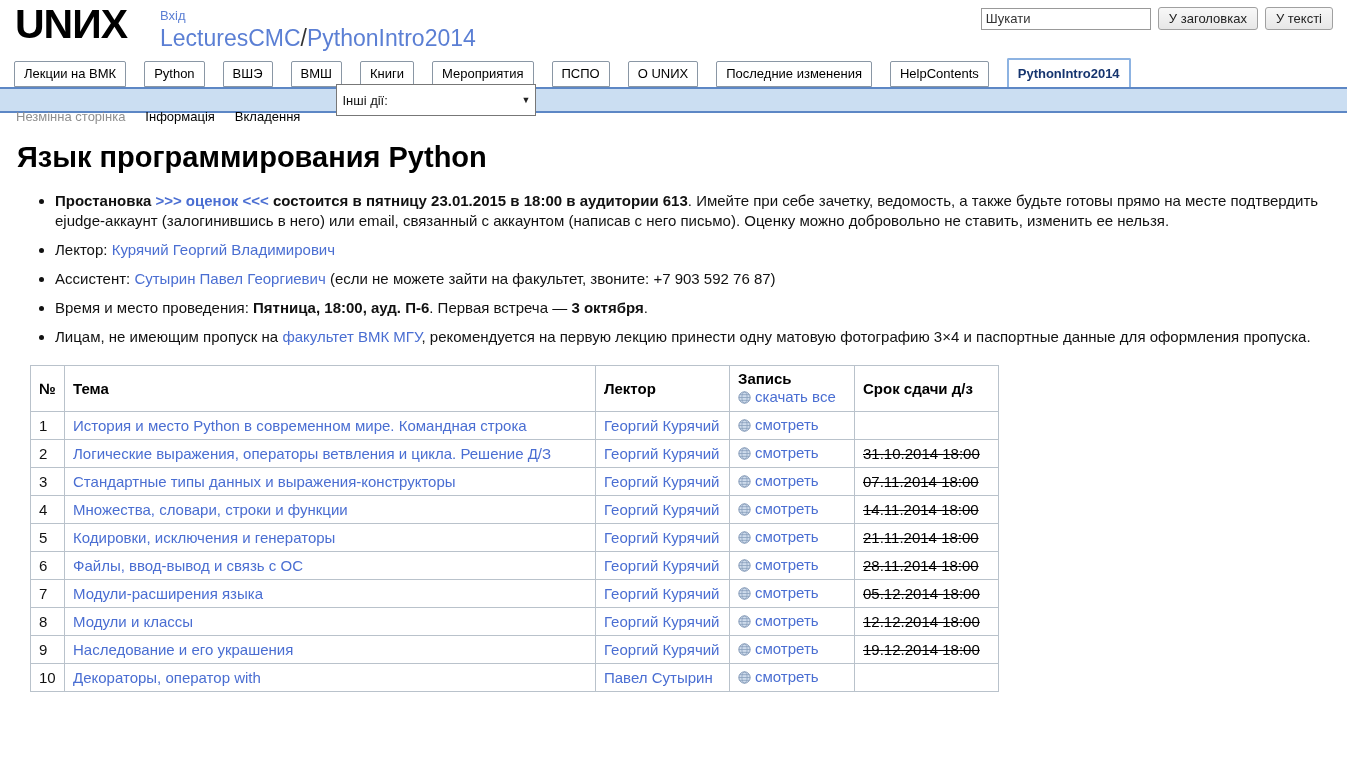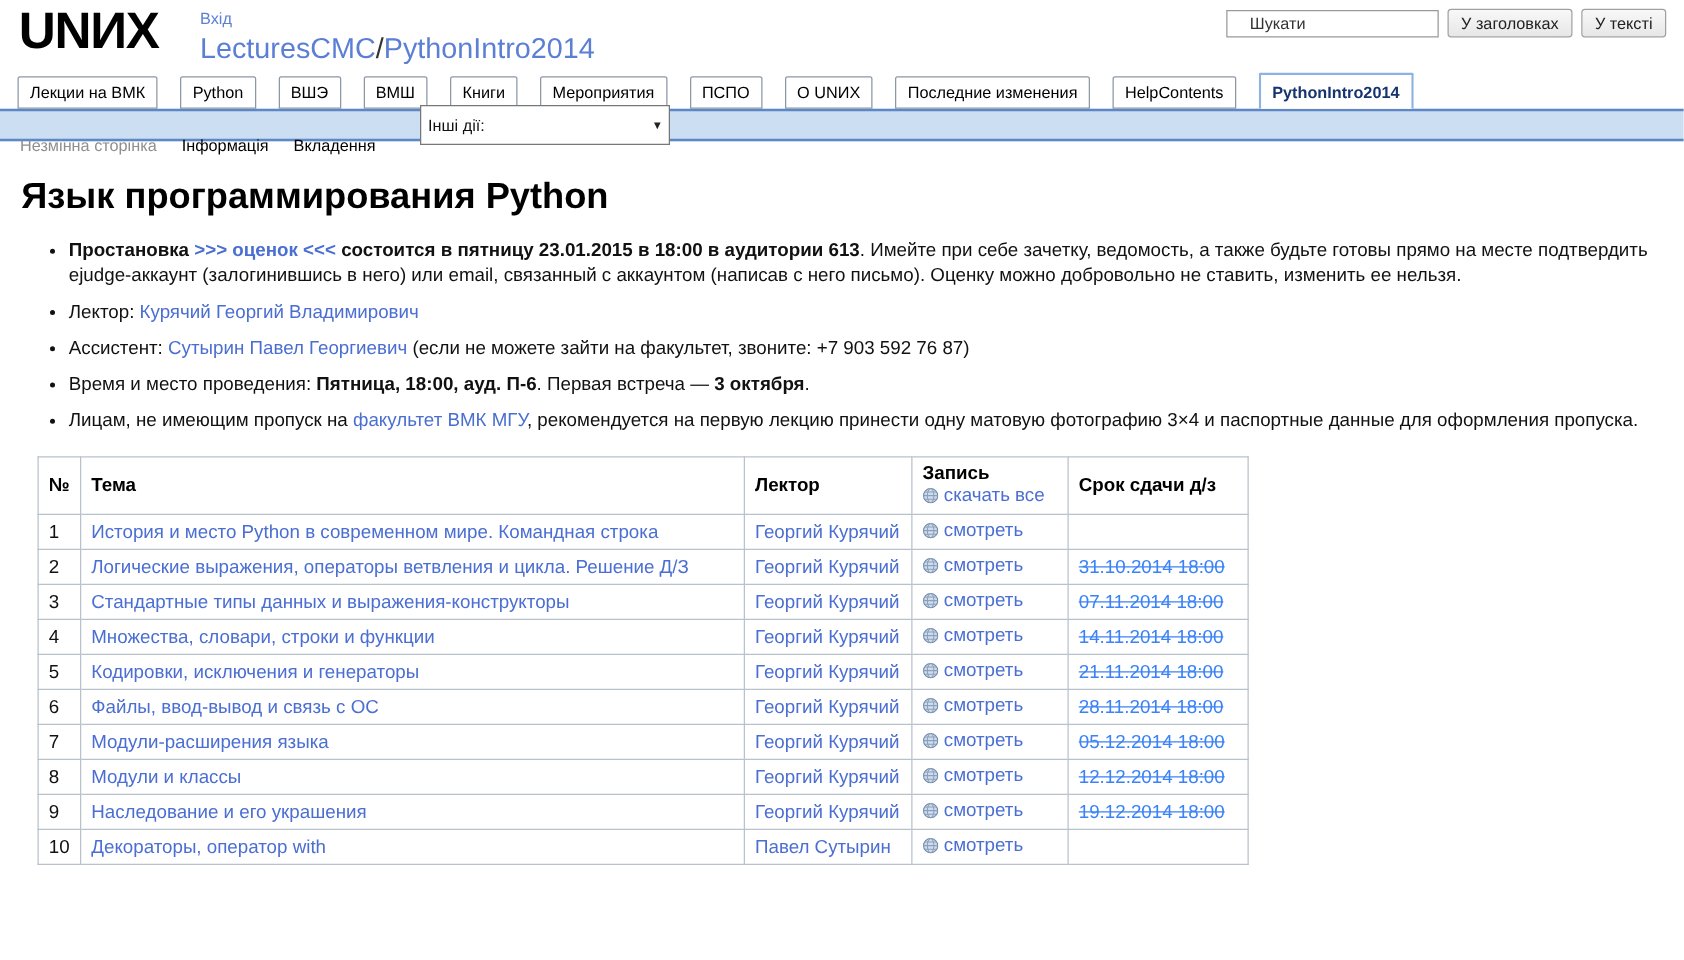--- a/index.html
+++ b/index.html
@@ -17,21 +17,21 @@
     font-size:41px; font-weight:900; letter-spacing:-1px; color:#000; line-height:1;
   }
   .head-center { position:absolute; left:160px; top:6px; }
   .login { font-size:13px; color:#5b7fd4; display:inline-block; }
   .breadcrumb { font-size:23px; margin-top:1px; }
   .breadcrumb a { color:#5b7fd4; }
   .breadcrumb .sep { color:#333; }
   .head-right { position:absolute; right:14px; top:7px; display:flex; gap:7px; align-items:center; }
   .search-input {
     width:170px; height:22px; border:1px solid #999; font-size:13px;
-    padding:1px 18px; color:#333; font-family:"Liberation Sans",sans-serif;
+    padding:1px 4px; color:#333; font-family:"Liberation Sans",sans-serif;
   }
   .sbtn {
     background:linear-gradient(#f8f8f8,#e7e7e7); border:1px solid #a0a0a0; border-radius:3px;
     font-size:13px; padding:3px 10px; color:#222; font-family:"Liberation Sans",sans-serif; cursor:pointer;
   }
 
   
   .tabs { display:flex; align-items:flex-end; gap:18px; padding:0 0 0 14px; }
   .tab {
     background:#fff; border:1px solid #8a97a5; font-size:13px; padding:4px 9px 5px;
@@ -68,21 +68,21 @@
   
   table.materials { border-collapse:collapse; margin:17px 0 0 13px; font-size:15px; }
   .materials th, .materials td {
     border:1px solid #b9c2cb; padding:3px 8px; text-align:left; vertical-align:middle;
   }
   .materials th { font-weight:bold; color:#000; }
   .materials thead td, .materials thead th { height:46px; }
   .materials tbody td { height:28px; }
   .rec-sub { font-weight:normal; margin-top:1px; }
   .globe { display:inline-block; vertical-align:-2px; margin-right:4px; }
-  .materials s { color:#3b82f6; }
+  .materials s { color:#000000; }
 </style>
 </head>
 <body>
 
 <div class="header">
   <div class="logo">UNИХ</div>
   <div class="head-center">
     <a class="login">Вхід</a>
     <div class="breadcrumb">
       <a>LecturesCMC</a><span class="sep">/</span><a>PythonIntro2014</a>

